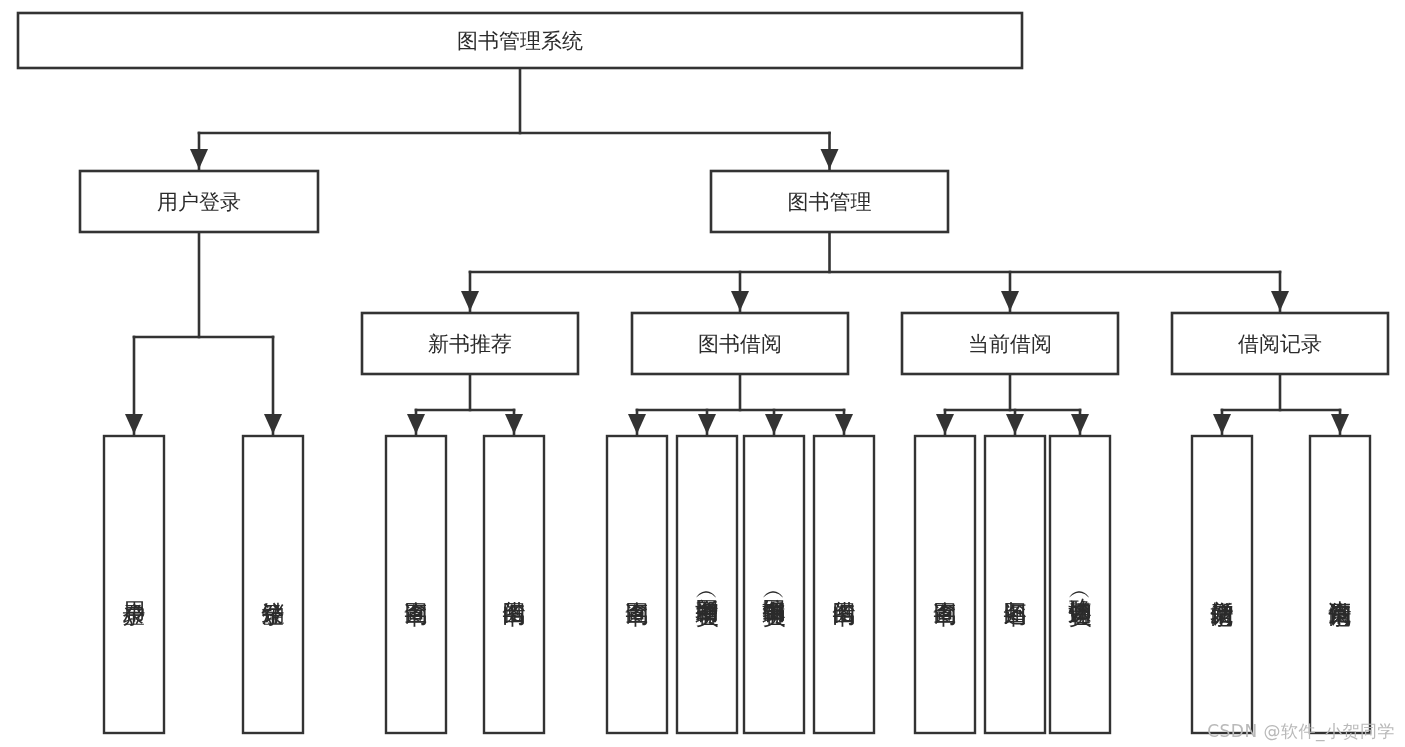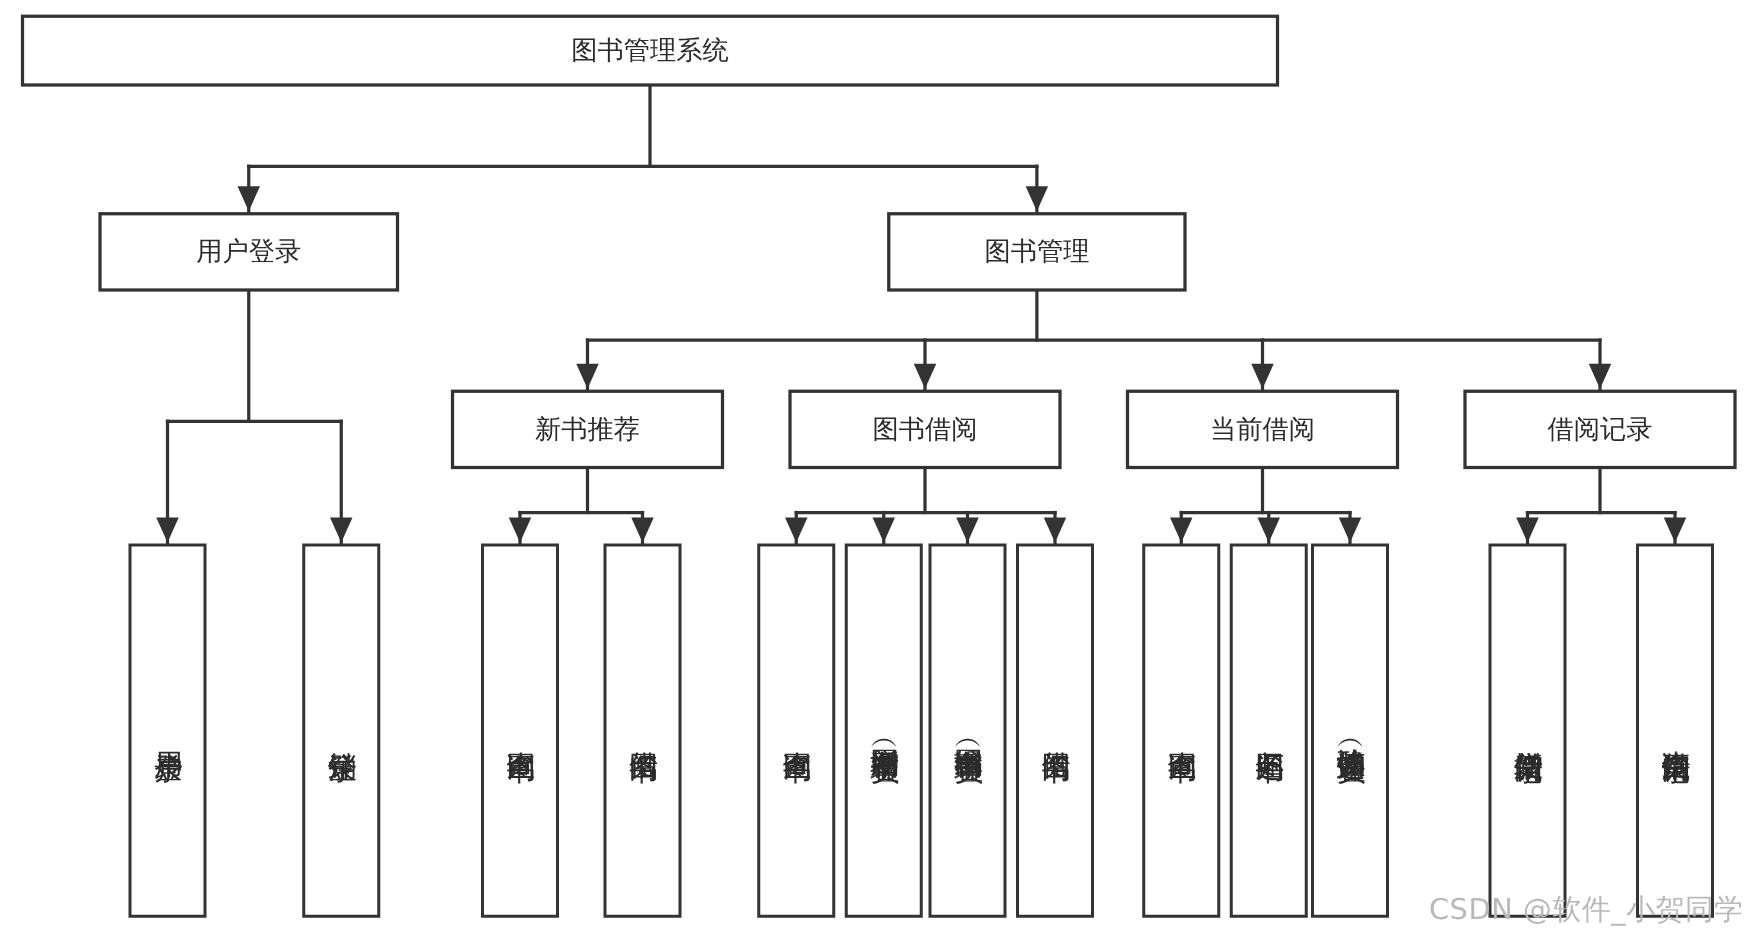--- a/index.html
+++ b/index.html
@@ -66,21 +66,21 @@
     line-height: 1.08;
     color: #2b2b2b;
     letter-spacing: 1px;
     white-space: nowrap;
   }
   .watermark {
     position: absolute;
     right: 10px;
     bottom: 4px;
     font-family: "DejaVu Sans", "Liberation Sans", sans-serif;
-    font-size: 23px;
+    font-size: 17px;
     color: #b9b9b9;
     white-space: nowrap;
     letter-spacing: 0.5px;
   }
 </style>
 </head>
 <body>
 
 <div id="diagram-root">
 

